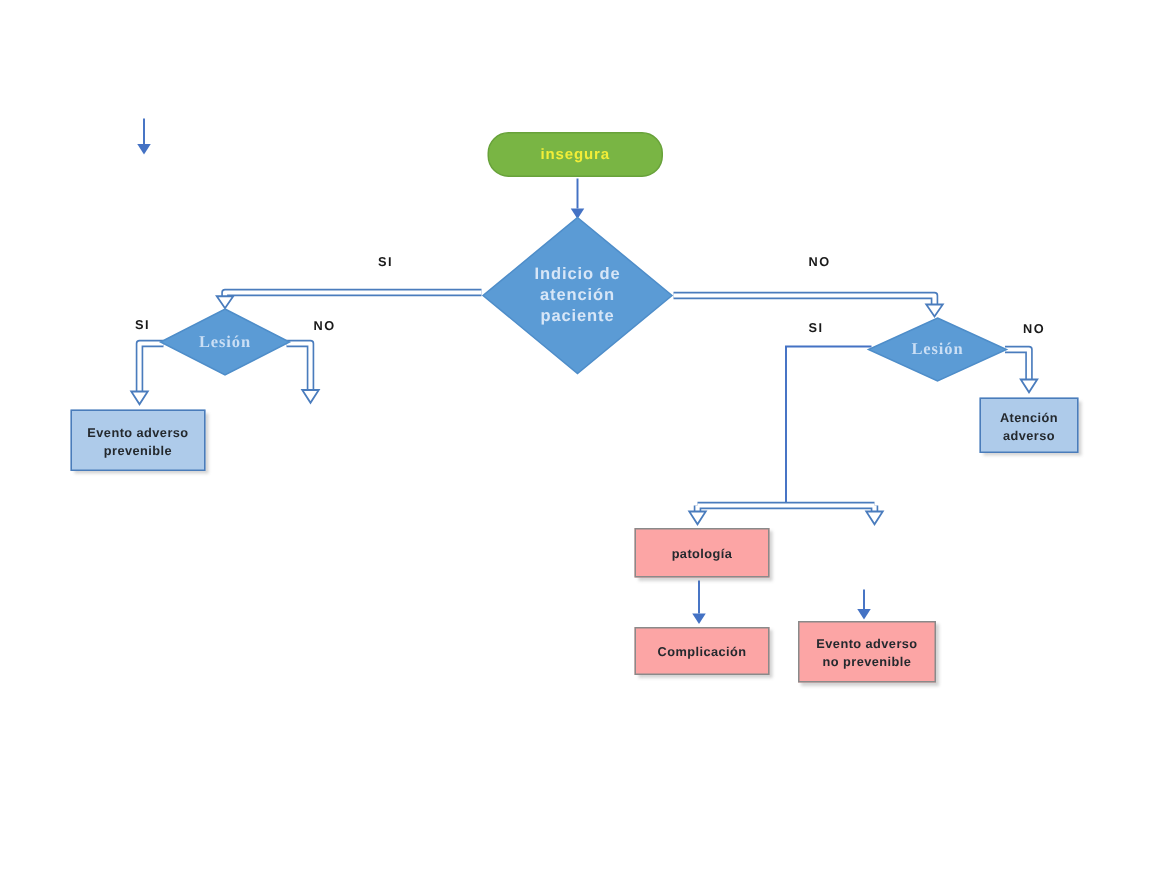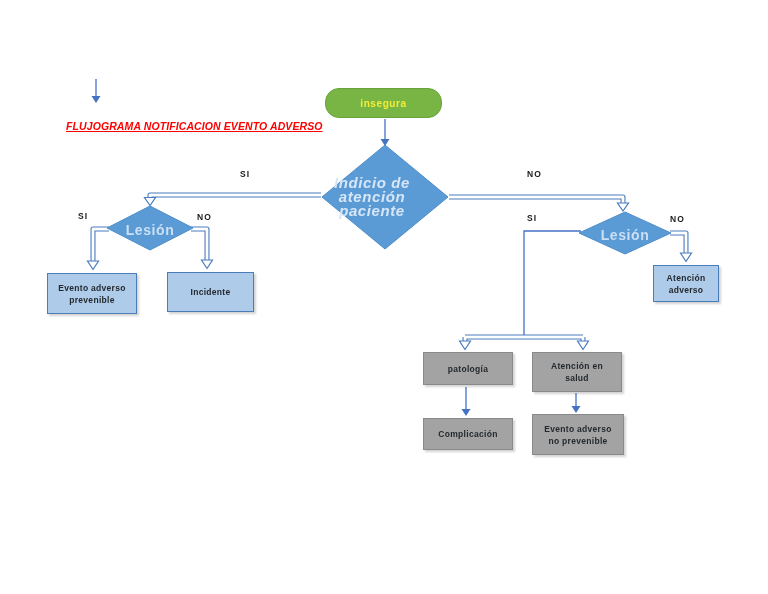--- a/index.html
+++ b/index.html
@@ -27,35 +27,35 @@
     position:absolute; left:325px; top:88px; width:115px; height:28px;
     background:#79b544; border:1px solid #68a23a; border-radius:14px;
     display:flex; align-items:center; justify-content:center;
     font-size:10px; font-weight:bold; color:#f2ee38; letter-spacing:0.6px;
   }
   .dtext {
     position:absolute; text-align:center; font-weight:bold;
     color:#d7e6f7; letter-spacing:0.6px;
   }
   .dtext span { display:block; }
-  .dtext.main { left:312px; top:176px; width:120px; font-size:15px; line-height:14px;font-style:italic; }
-  .dtext.small { font-size:14px; color:#cbdff5; }
+  .dtext.main { left:325px; top:176px; width:120px; font-size:11px; line-height:14px; }
+  .dtext.small { font-size:11px; color:#cbdff5;font-family:Liberation Serif, serif; }
   .lbl {
     position:absolute; font-size:8.5px; font-weight:bold; color:#1a1a1a;
-    letter-spacing:1px; white-space:nowrap;
+    letter-spacing:1px; white-space:nowrap;margin-left:12px;
   }
   .box {
     position:absolute; display:flex; align-items:center; justify-content:center;
     text-align:center; font-size:8.5px; font-weight:bold; color:#24292e;
     line-height:12px; letter-spacing:0.3px;
     box-shadow:2px 2px 2px rgba(110,110,110,0.30);
   }
   .box span { display:block; }
   .box.blue { background:#aecbea; border:1.3px solid #4a7cba; }
-  .box.gray { background:#a3a3a3; border:1px solid #8a8a8a; }
+  .box.gray { background:#fca5a5; border:1px solid #8a8a8a; }
 
   .b-evento-prev   { left:47px;  top:273px; width:88px; height:39px; }
   .b-incidente     { left:167px; top:272px; width:85px; height:38px; }
   .b-atencion-seg  { left:653px; top:265px; width:64px; height:35px; }
   .b-patologia     { left:423px; top:352px; width:88px; height:31px; }
   .b-atencion-sal  { left:532px; top:352px; width:88px; height:38px; }
   .b-complicacion  { left:423px; top:418px; width:88px; height:30px;align-items:center; }
   .b-evento-noprev { left:532px; top:414px; width:90px; height:39px; }
 </style>
 </head>
@@ -121,21 +121,20 @@
     <g>
       <path class="thin" d="M576 393 V406"></path>
         <polygon class="th" points="571.5,406 580.5,406 576,413"></polygon>
     </g>
 
     <polygon class="dia" points="385,145 448,197 385,249 322,197"></polygon>
     <polygon class="dia" points="150,206 193,228 150,250 107,228"></polygon>
     <polygon class="dia" points="625,212 671,233 625,254 579,233"></polygon>
   </svg>
 
-  <div class="title">FLUJOGRAMA NOTIFICACION EVENTO ADVERSO</div>
 
   <div class="pill">
     <span>insegura</span>
   </div>
 
   <div class="dtext main">
     <span>Indicio de</span>
     <span>atención</span>
     <span>paciente</span>
   </div>
@@ -149,37 +148,28 @@
   <div class="lbl" style="left:197px; top:212px;">NO</div>
   <div class="lbl" style="left:527px; top:213px;">SI</div>
   <div class="lbl" style="left:670px; top:214px;">NO</div>
 
   <div class="box blue b-evento-prev">
     <div>
       <span>Evento adverso</span>
       <span>prevenible</span>
     </div>
   </div>
-  <div class="box blue b-incidente">
-    <span>Incidente</span>
-  </div>
   <div class="box blue b-atencion-seg">
     <div>
       <span>Atención</span>
       <span>adverso</span>
     </div>
   </div>
   <div class="box gray b-patologia">
     <span>patología</span>
-  </div>
-  <div class="box gray b-atencion-sal">
-    <div>
-      <span>Atención en</span>
-      <span>salud</span>
-    </div>
   </div>
   <div class="box gray b-complicacion">
     <span>Complicación</span>
   </div>
   <div class="box gray b-evento-noprev">
     <div>
       <span>Evento adverso</span>
       <span>no prevenible</span>
     </div>
   </div>

